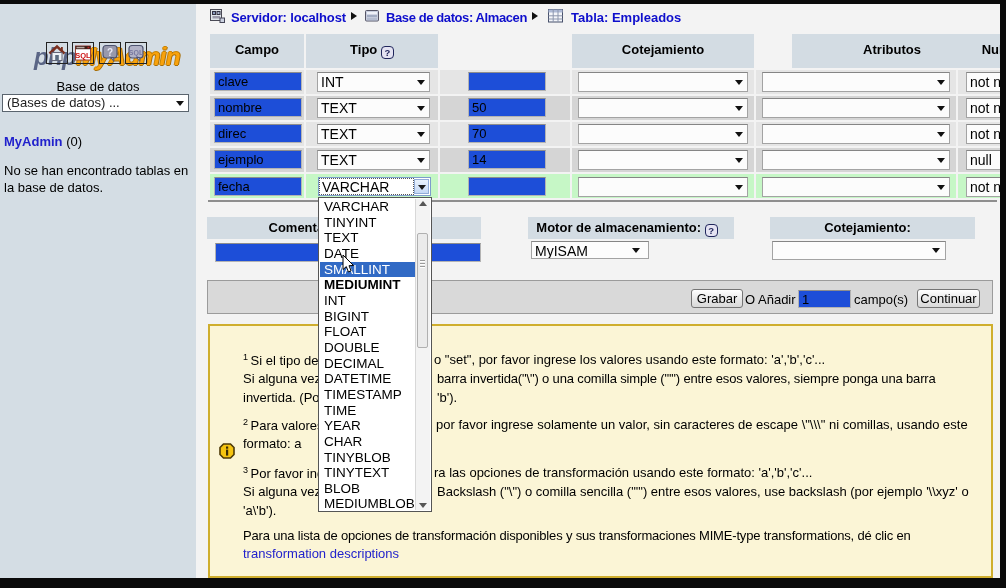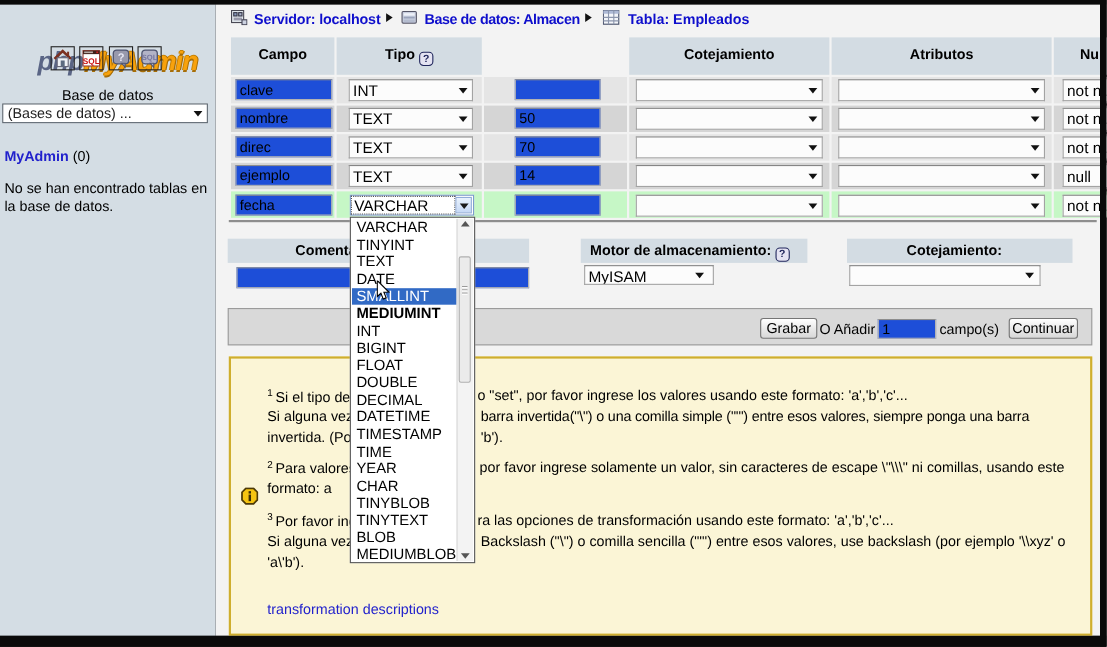--- a/index.html
+++ b/index.html
@@ -98,21 +98,21 @@
 
 <div class="abs hcell" style="left:210px;top:34px;width:94px;height:34px;">
       <div style="margin-top:8px;">Campo</div>
     </div>
 <div class="abs hcell" style="left:306px;top:34px;width:132px;height:34px;">
       <div style="margin-top:8px;">Tipo <span style="display:inline-block;width:11px;height:11px;border:1.5px solid #20265c;border-radius:4px;background:#e4e3f2;color:#20265c;font-size:9.5px;line-height:11px;vertical-align:-1.5px;font-weight:bold;">?</span></div>
     </div>
 <div class="abs hcell" style="left:572px;top:34px;width:182px;height:34px;">
       <div style="margin-top:8px;">Cotejamiento</div>
     </div>
-<div class="abs hcell" style="left:756px;top:34px;width:200px;height:34px;">
+<div class="abs hcell" style="left:792px;top:34px;width:200px;height:34px;">
       <div style="margin-top:8px;">Atributos</div>
     </div>
 <div class="abs hcell" style="left:958px;top:34px;width:72px;height:34px;">
       <div style="margin-top:8px;">Null</div>
     </div>
 
 <div class="abs" style="left:210px;top:70px;width:94px;height:24px;background:#e5e5e5;"></div>
 <div class="abs" style="left:306px;top:70px;width:132px;height:24px;background:#e5e5e5;"></div>
 <div class="abs" style="left:440px;top:70px;width:130px;height:24px;background:#e5e5e5;"></div>
 <div class="abs" style="left:572px;top:70px;width:182px;height:24px;background:#e5e5e5;"></div>
@@ -238,20 +238,21 @@
 <div class="yl" style="left:243px;top:390px;">invertida. (Por ejemplo '\\xy</div>
 <div class="yl" style="left:437px;top:390px;">'b').</div>
 <div class="yl" style="left:243px;top:417px;"><sup>2 </sup>Para valores predeterminado</div>
 <div class="yl" style="left:436px;top:417px;">por favor ingrese solamente un valor, sin caracteres de escape \"\\\" ni comillas, usando este</div>
 <div class="yl" style="left:243px;top:436px;">formato: a</div>
 <div class="yl" style="left:243px;top:465px;"><sup>3 </sup>Por favor ingrese los valores</div>
 <div class="yl" style="left:434px;top:465px;">ra las opciones de transformación usando este formato: 'a','b','c'...</div>
 <div class="yl" style="left:243px;top:484px;">Si alguna vez necesita poner</div>
 <div class="yl" style="left:437px;top:484px;">Backslash ("\") o comilla sencilla ("'") entre esos valores, use backslash (por ejemplo '\\xyz' o</div>
 <div class="yl" style="left:243px;top:503px;">'a\'b').</div>
+<div class="yl" style="left:243px;top:528px;letter-spacing:-0.18px;">Para una lista de opciones de transformación disponibles y sus transformaciones MIME-type transformations, dé clic en</div>
 <div class="yl" style="left:243px;top:546px;color:#2222cc;">transformation descriptions</div>
 
 <div class="abs" style="left:318px;top:177px;width:113px;height:19px;background:#fff;border:1px solid #7d9ccc;box-sizing:border-box;">
   <div class="abs" style="left:0px;top:0px;right:16px;bottom:0px;border:1px dotted #555;"></div>
   <div class="abs" style="left:3px;top:1px;font-size:14px;line-height:16px;">VARCHAR</div>
   <div class="abs" style="right:1px;top:1px;width:15px;height:15px;background:linear-gradient(#e9f2fd,#c6d9f6);border:1px solid #91acd8;box-sizing:border-box;">
     <div style="width:0;height:0;border-left:4px solid transparent;border-right:4px solid transparent;border-top:5px solid #1a1a1a;margin:5px auto 0;"></div>
   </div>
 </div>
 

